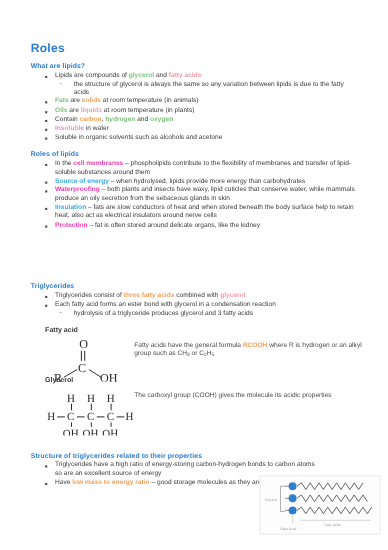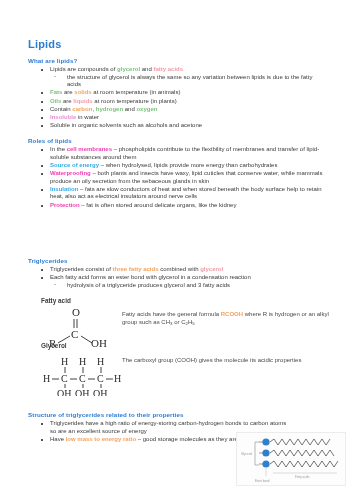--- a/index.html
+++ b/index.html
@@ -52,21 +52,21 @@
     position:absolute;left:236px;top:432px;width:108px;height:52px;
     background:#fdfdfd;border:0.5px solid #ececec;
   }
   sub{font-size:4.4px;vertical-align:baseline;position:relative;top:1px;}
 </style>
 </head>
 <body>
 
 <div class="page">
 
-  <div class="title">Lipids</div>
+  <div class="title">Roles</div>
 
   <div class="sec" id="sec0" style="top:57px;width:300px;">
       <div class="h2">What are lipids?</div>
       <ul class="lv1">
         <li>Lipids are compounds of <span class="g bold">glycerol</span> and <span class="pk bold">fatty acids</span><ul class="lv2">
             <li>the structure of glycerol is always the same so any variation between lipids is due to the fatty acids</li>
           </ul></li>
         <li><span class="g bold">Fats</span> are <span class="or bold">solids</span> at room temperature (in animals)</li>
         <li><span class="g bold">Oils</span> are <span class="pk bold">liquids</span> at room temperature (in plants)</li>
         <li>Contain <span class="or bold">carbon</span>, <span class="g bold">hydrogen</span> and <span class="g bold">oxygen</span></li>

